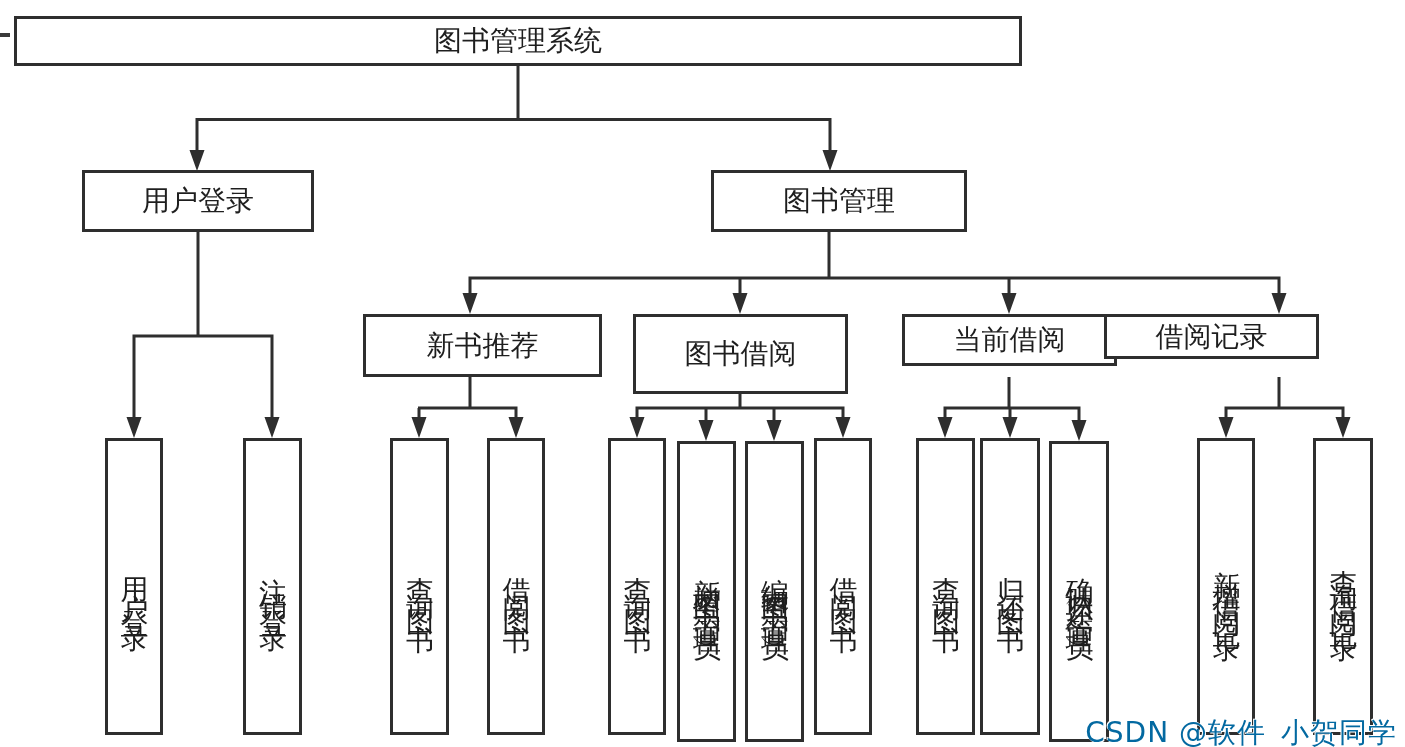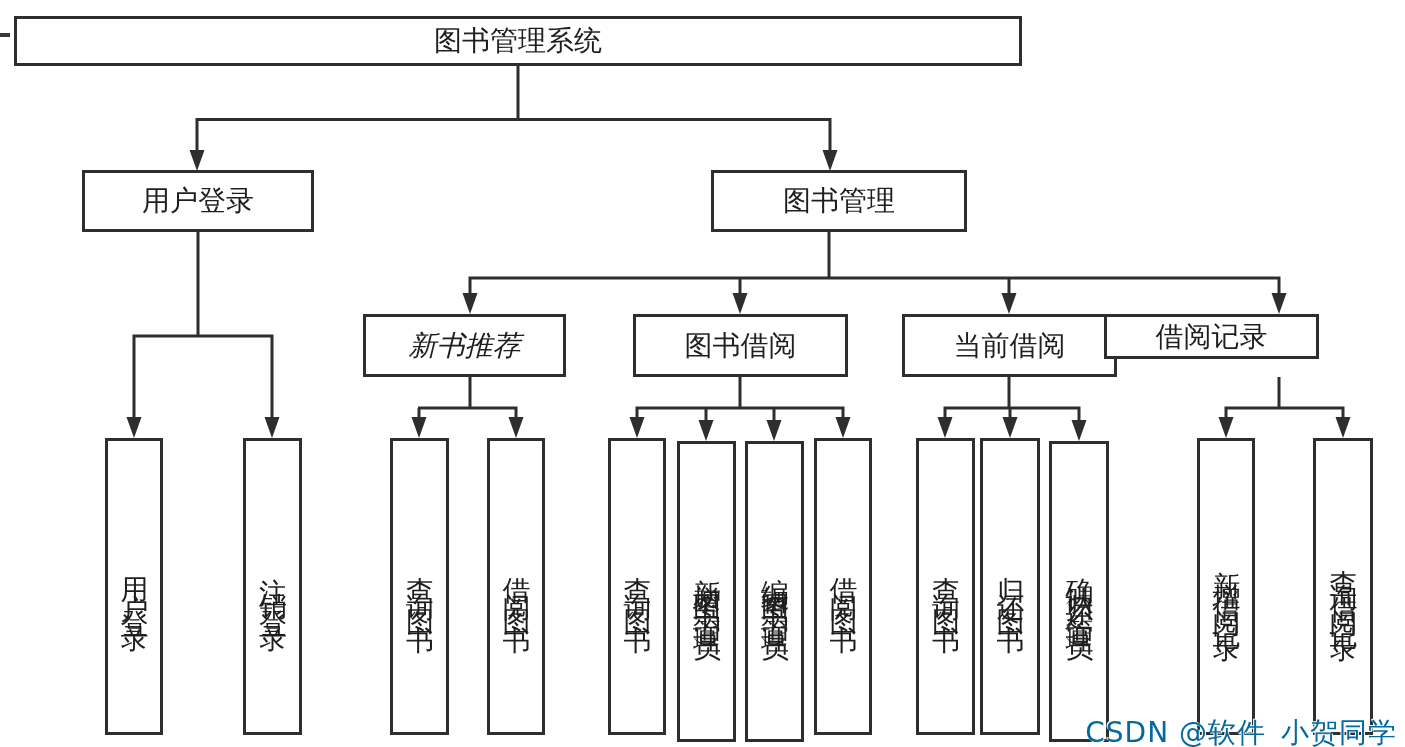--- a/index.html
+++ b/index.html
@@ -17,23 +17,23 @@
     writing-mode:vertical-rl;text-orientation:mixed;
     display:block;white-space:nowrap;
   }
   .sp4{letter-spacing:16px;}
   .sp6{letter-spacing:13px;}
   .sp9{letter-spacing:8px;}
   
   .b-root{left:14px;top:16px;width:1008px;height:50px;}
   .b-userlogin{left:82px;top:170px;width:232px;height:62px;}
   .b-bookmgmt{left:711px;top:170px;width:256px;height:62px;}
-  .b-newbook{left:363px;top:314px;width:203px;height:63px;font-style:italic;}
-  .b-borrow{left:633px;top:314px;width:215px;height:63px;justify-content:center;}
-  .b-current{left:902px;top:314px;width:215px;height:63px;}
+  .b-newbook{left:363px;top:314px;width:239px;height:63px;}
+  .b-borrow{left:633px;top:314px;width:215px;height:80px;justify-content:center;}
+  .b-current{left:902px;top:314px;width:215px;height:52px;}
   .b-records{left:1104px;top:314px;width:215px;height:45px;}
   .b-l1a{left:105px;top:438px;width:58px;height:297px;}
   .b-l1b{left:243px;top:438px;width:59px;height:297px;}
   .b-l2a{left:390px;top:438px;width:59px;height:297px;}
   .b-l2b{left:487px;top:438px;width:58px;height:297px;}
   .b-l3a{left:608px;top:438px;width:58px;height:297px;}
   .b-l3b{left:677px;top:441px;width:59px;height:301px;}
   .b-l3c{left:745px;top:441px;width:59px;height:301px;}
   .b-l3d{left:814px;top:438px;width:58px;height:297px;}
   .b-l4a{left:916px;top:438px;width:59px;height:297px;}

